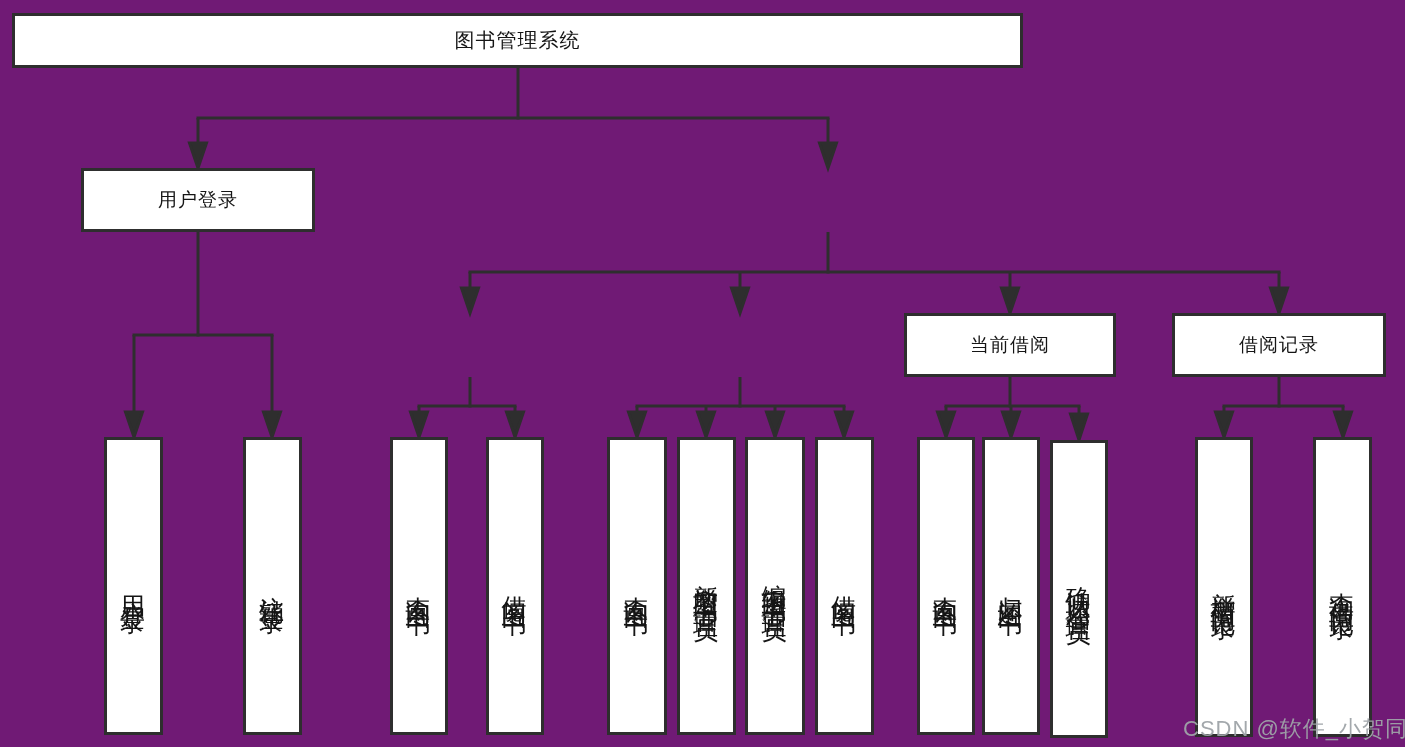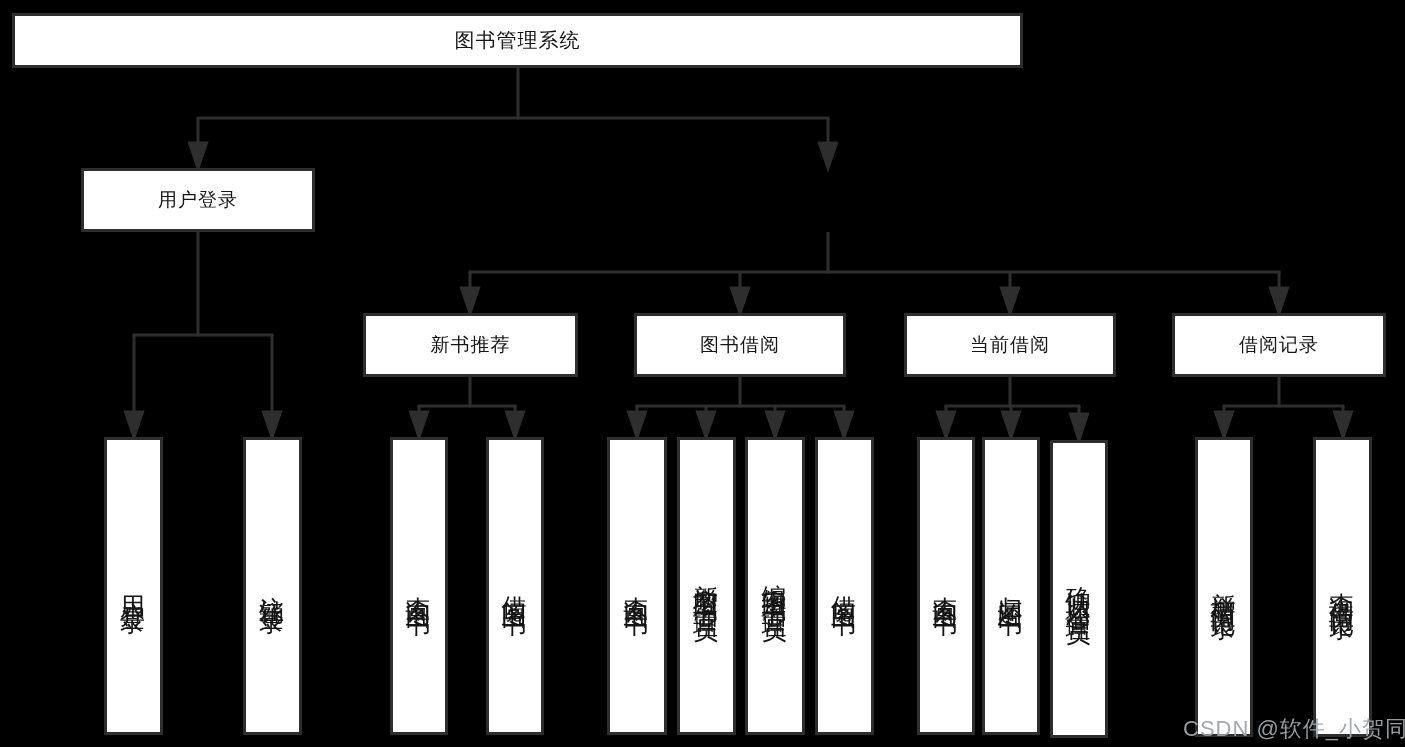--- a/index.html
+++ b/index.html
@@ -1,17 +1,17 @@
 <!DOCTYPE html>
 <html><head>
 <meta charset="utf-8">
 <style>
   html,body{margin:0;padding:0;background:#fff;}
   .stage{
-    position:relative;width:1405px;height:747px;background:#000000;overflow:hidden;
+    position:relative;width:1405px;height:747px;background:#701a75;overflow:hidden;
     font-family:"Liberation Sans","DejaVu Sans",sans-serif;color:#1c1c1c;
   }
   svg.connectors{position:absolute;left:0;top:0;z-index:1;}
   .hbox{
     position:absolute;box-sizing:border-box;background:#fff;
     border:3px solid #2e2e2e;display:flex;align-items:center;justify-content:center;
     font-size:19px;letter-spacing:1px;z-index:2;color:#151515;
   }
   .root{font-size:20px;}
   .vbox{
@@ -91,22 +91,20 @@
     <line x1="1224" y1="406" x2="1224" y2="414"></line>
       <polygon points="1215.5,412 1232.5,412 1224,437"></polygon>
     <line x1="1343" y1="406" x2="1343" y2="414"></line>
       <polygon points="1334.5,412 1351.5,412 1343,437"></polygon>
   </svg>
 
   <div class="hbox root" style="left:12px;top:13px;width:1011px;height:55px;">图书管理系统</div>
 
   <div class="hbox" style="left:81px;top:168px;width:234px;height:64px;">用户登录</div>
 
-  <div class="hbox" style="left:363px;top:313px;width:215px;height:64px;">新书推荐</div>
-  <div class="hbox" style="left:634px;top:313px;width:212px;height:64px;">图书借阅</div>
   <div class="hbox" style="left:904px;top:313px;width:212px;height:64px;">当前借阅</div>
   <div class="hbox" style="left:1172px;top:313px;width:214px;height:64px;">借阅记录</div>
 
   <div class="vbox" style="left:104px;top:437px;width:59px;height:298px;">用户登录</div>
   <div class="vbox" style="left:243px;top:437px;width:59px;height:298px;">注销登录</div>
 
   <div class="vbox" style="left:390px;top:437px;width:58px;height:298px;">查询图书</div>
   <div class="vbox" style="left:486px;top:437px;width:58px;height:298px;">借阅图书</div>
 
   <div class="vbox" style="left:607px;top:437px;width:60px;height:298px;">查询图书</div>

